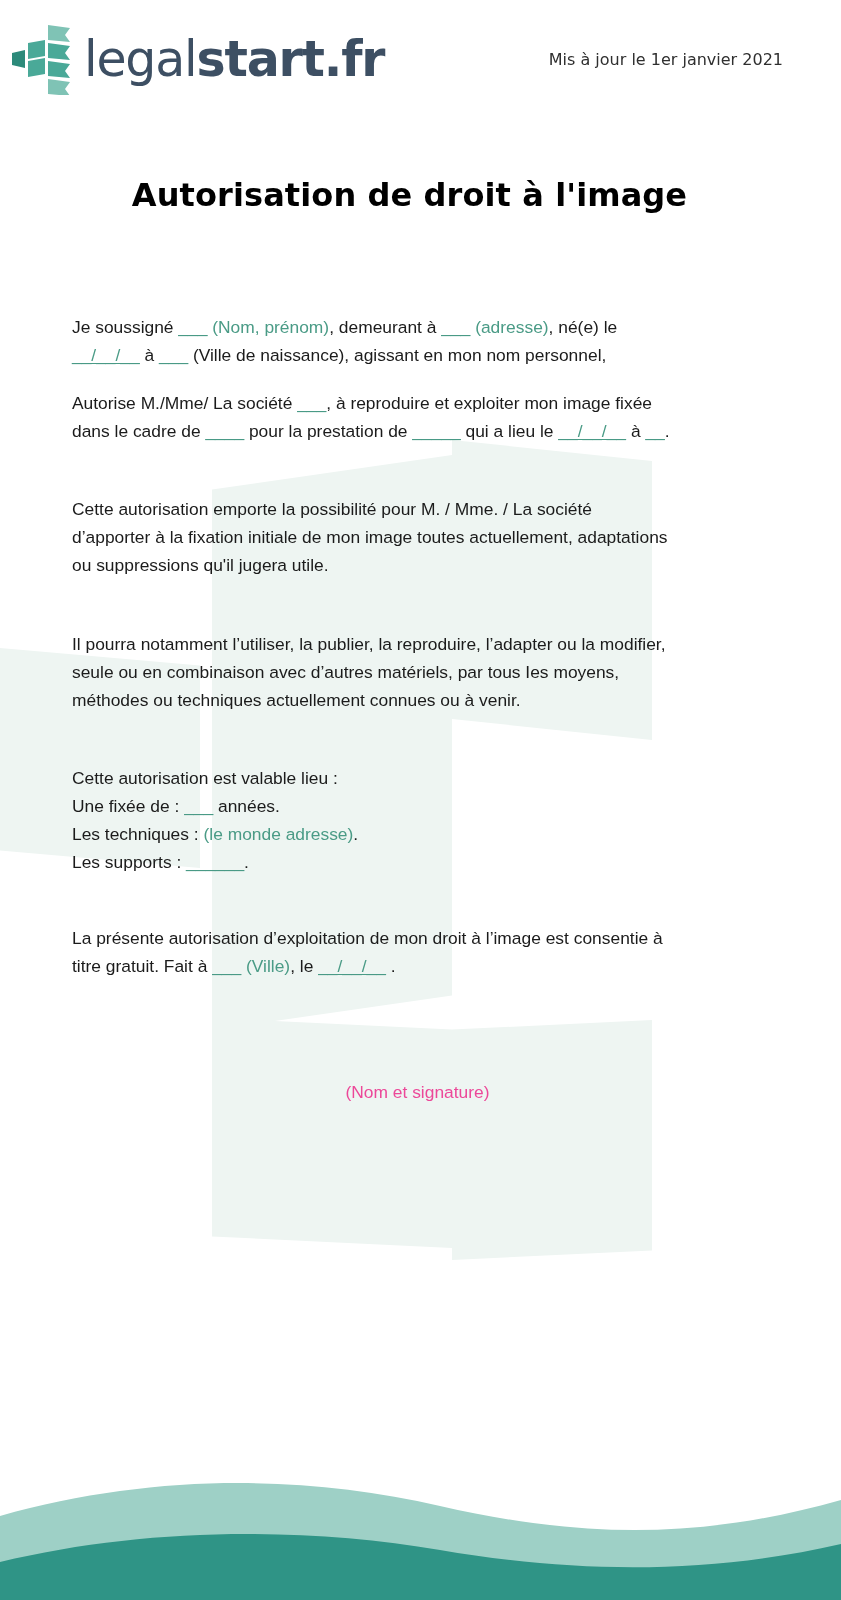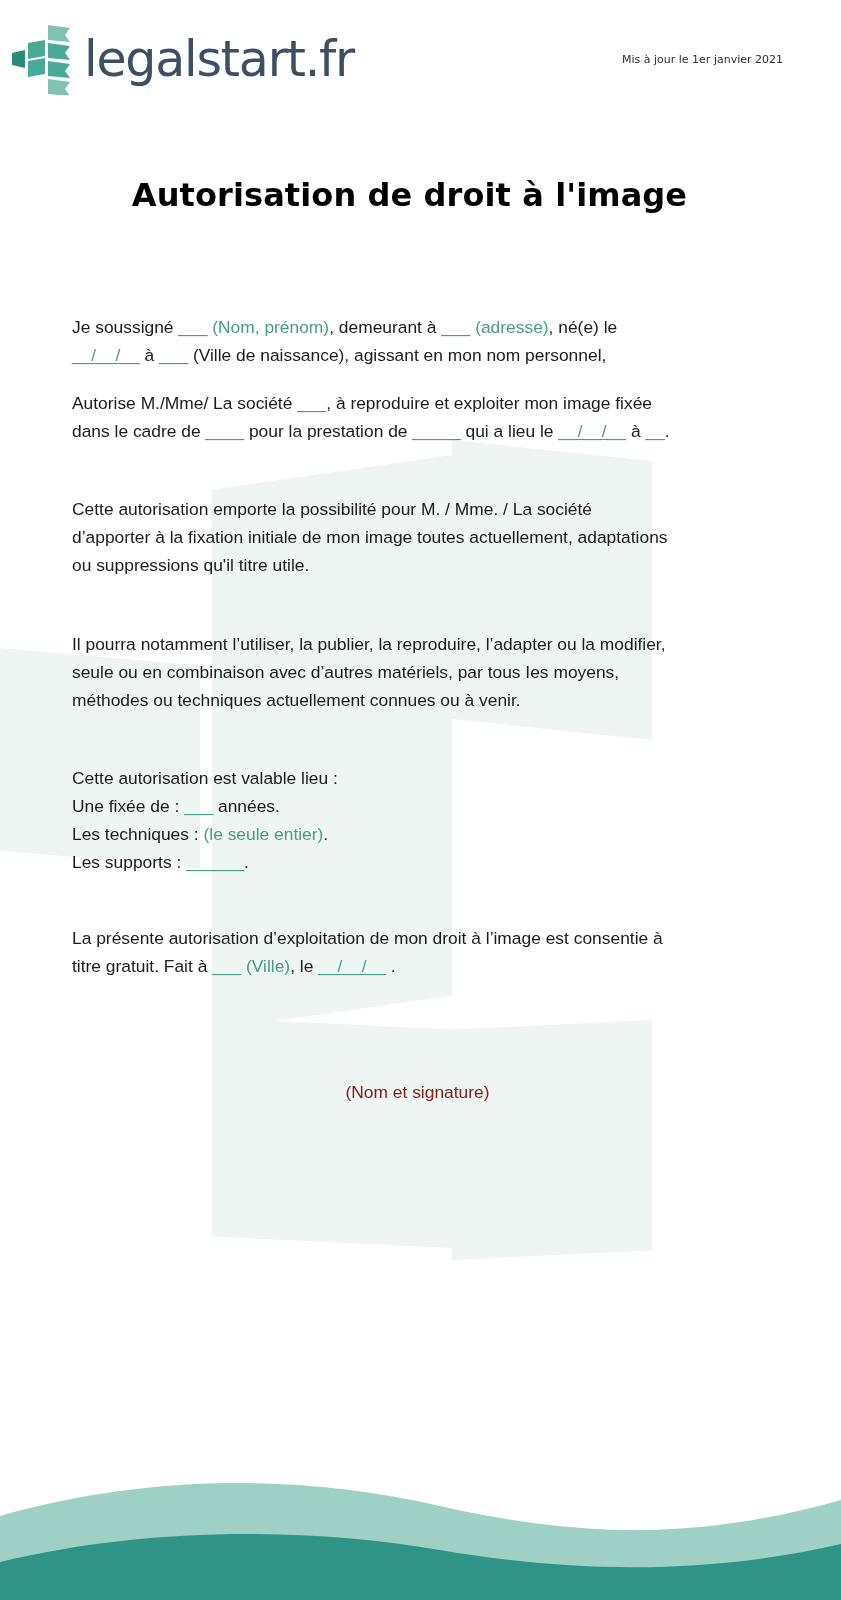--- a/index.html
+++ b/index.html
@@ -77,25 +77,25 @@
     font-family: "DejaVu Sans", sans-serif;
     font-size: 49px;
     letter-spacing: -1.2px;
     line-height: 1;
     color: #3d4f63;
   }
   .brand-word .legal {
     font-weight: 400;
   }
   .brand-word .start {
-    font-weight: 400;
+    font-weight: 700;
   }
   .update-note {
     font-family: "DejaVu Sans", sans-serif;
-    font-size: 11px;
+    font-size: 16px;
     color: #2f2f2f;
     white-space: nowrap;
   }
 
   
   .doc {
     position: relative;
     z-index: 2;
     padding: 0 94px 0 72px;
   }
@@ -132,21 +132,21 @@
   .blank {
     color: #4a9b86;
     text-decoration: underline;
     text-decoration-color: #4a9b86;
     text-underline-offset: 2px;
   }
 
   .signature-label {
     text-align: center;
     font-size: 17.4px;
-    color: #7f1d1d;
+    color: #ec4899;
     padding-left: 16px;
   }
   .signature-line {
     text-align: center;
     font-size: 20px;
     letter-spacing: 3px;
     color: #1b1b1b;
     padding-left: 16px;
   }
 
@@ -197,29 +197,29 @@
   <div class="sp-1"></div>
 
   <p class="block"><span>Je soussigné </span><span class="blank">___</span><span> </span><span class="ph">(Nom, prénom)</span><span>, demeurant à </span><span class="blank">___</span><span> </span><span class="ph">(adresse)</span><span>, né(e) le</span><br><span class="blank">__/__/__</span><span> à </span><span class="blank">___</span><span> (Ville de naissance), agissant en mon nom personnel,</span></p>
 
   <div class="sp-2"></div>
 
   <p class="block"><span>Autorise M./Mme/ La société </span><span class="blank">___</span><span>, à reproduire et exploiter mon image fixée</span><br><span>dans le cadre de </span><span class="blank">____</span><span> pour la prestation de </span><span class="blank">_____</span><span> qui a lieu le </span><span class="blank">__/__/__</span><span> à </span><span class="blank">__</span><span>.</span></p>
 
   <div class="sp-3"></div>
 
-  <p class="block"><span>Cette autorisation emporte la possibilité pour M. / Mme. / La société</span><br><span>d’apporter à la fixation initiale de mon image toutes actuellement, adaptations</span><br><span>ou suppressions qu'il titre utile.</span></p>
+  <p class="block"><span>Cette autorisation emporte la possibilité pour M. / Mme. / La société</span><br><span>d’apporter à la fixation initiale de mon image toutes actuellement, adaptations</span><br><span>ou suppressions qu'il jugera utile.</span></p>
 
   <div class="sp-4"></div>
 
   <p class="block"><span>Il pourra notamment l’utiliser, la publier, la reproduire, l’adapter ou la modifier,</span><br><span>seule ou en combinaison avec d’autres matériels, par tous Ies moyens,</span><br><span>méthodes ou techniques actuellement connues ou à venir.</span></p>
 
   <div class="sp-5"></div>
 
-  <p class="block"><span>Cette autorisation est valable lieu :</span><br><span>Une fixée de : </span><span class="blank">___</span><span> années.</span><br><span>Les techniques : </span><span class="ph">(le seule entier)</span><span>.</span><br><span>Les supports : </span><span class="blank">______</span><span>.</span></p>
+  <p class="block"><span>Cette autorisation est valable lieu :</span><br><span>Une fixée de : </span><span class="blank">___</span><span> années.</span><br><span>Les techniques : </span><span class="ph">(le monde adresse)</span><span>.</span><br><span>Les supports : </span><span class="blank">______</span><span>.</span></p>
 
   <div class="sp-6"></div>
 
   <p class="block"><span>La présente autorisation d’exploitation de mon droit à l’image est consentie à</span><br><span>titre gratuit. Fait à </span><span class="blank">___</span><span> </span><span class="ph">(Ville)</span><span>, le </span><span class="blank">__/__/__</span><span> .</span></p>
 
   <div class="sp-7"></div>
 
   <div class="signature-label">(Nom et signature)</div>
 
   <div class="sp-8"></div>

